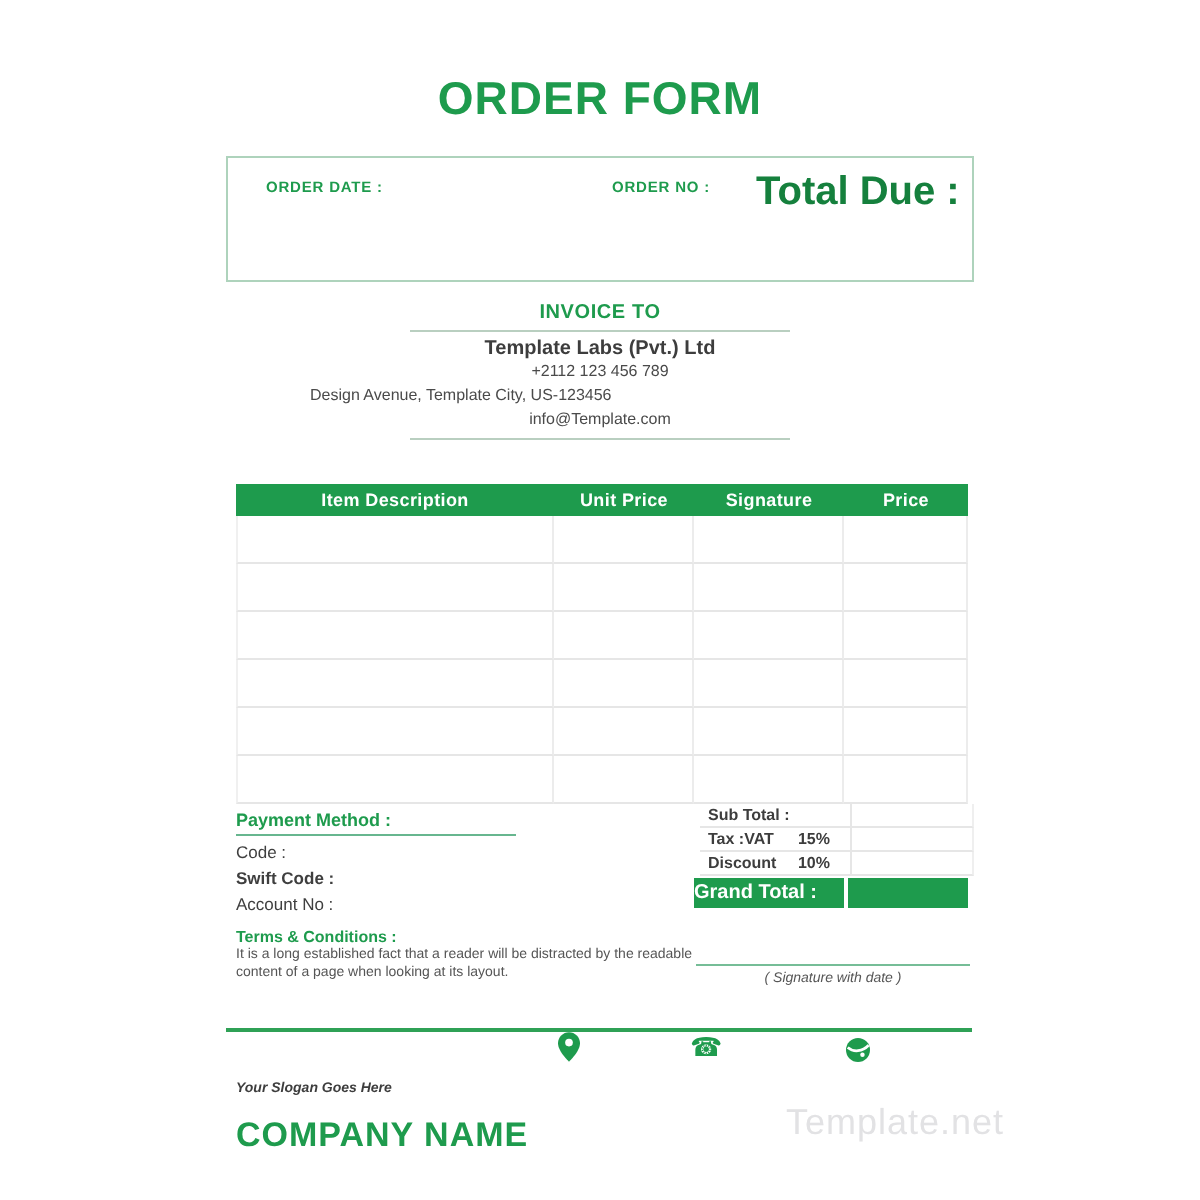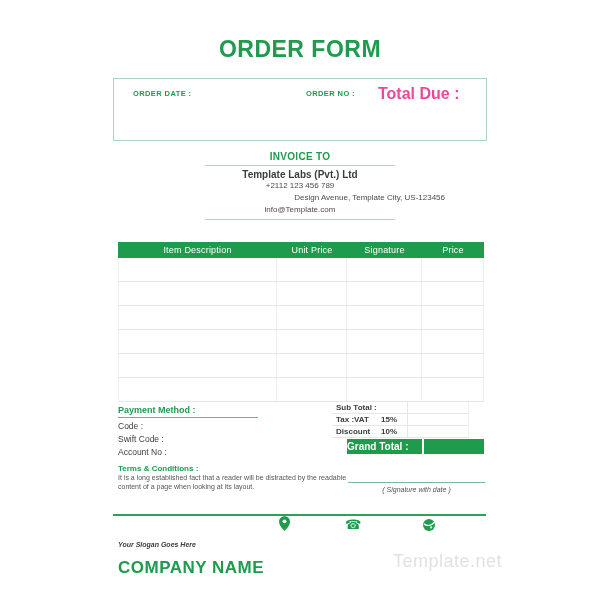--- a/index.html
+++ b/index.html
@@ -7,44 +7,44 @@
     position:relative;width:600px;height:600px;background:#ffffff;
     font-family:"Liberation Sans","DejaVu Sans",sans-serif;color:#3d3d3d;overflow:hidden;
   }
   .abs{position:absolute;}
   
   .page-title{left:0;top:36px;width:600px;text-align:center;font-size:23px;font-weight:700;color:#1e9b4d;letter-spacing:.5px;}
   
   .order-box{left:113px;top:78px;width:372px;height:61px;border:1px solid #aed3bc;background:#fff;}
   .order-date{left:133px;top:89px;font-size:7.5px;font-weight:700;color:#1e9b4d;letter-spacing:.4px;}
   .order-no{left:261px;top:89px;font-size:7.5px;font-weight:700;color:#1e9b4d;letter-spacing:.4px;margin-left:45px;}
-  .total-due{left:378px;top:85px;font-size:16px;font-weight:700;color:#ec4899;}
+  .total-due{left:378px;top:85px;font-size:20px;font-weight:700;color:#15803d;}
   
   .inv-head{left:205px;top:151px;width:190px;text-align:center;font-size:10px;font-weight:700;color:#1e9b4d;letter-spacing:.3px;}
   .inv-line1{left:205px;top:165px;width:190px;height:0;border-top:1px solid #b9cfc0;}
   .inv-company{left:155px;top:169px;width:290px;text-align:center;font-size:10px;font-weight:700;color:#3d3d3d;}
   .inv-phone{left:155px;top:181px;width:290px;text-align:center;font-size:8px;color:#4a4a4a;}
-  .inv-address{left:155px;top:193px;width:290px;text-align:right;font-size:8px;color:#4a4a4a;}
+  .inv-address{left:155px;top:193px;width:290px;text-align:left;font-size:8px;color:#4a4a4a;}
   .inv-email{left:155px;top:205px;width:290px;text-align:center;font-size:8px;color:#4a4a4a;}
   .inv-line2{left:205px;top:219px;width:190px;height:0;border-top:1px solid #b9cfc0;}
   
   .items-table{left:118px;top:242px;width:366px;}
   .thead{display:grid;grid-template-columns:159px 70px 75px 62px;background:#1e9b4d;height:16px;}
-  .thead .th{color:#fff;font-size:9px;font-weight:400;text-align:center;line-height:16px;letter-spacing:.2px;}
+  .thead .th{color:#fff;font-size:9px;font-weight:700;text-align:center;line-height:16px;letter-spacing:.2px;}
   .trow{display:grid;grid-template-columns:159px 70px 75px 62px;height:24px;}
   .trow .td{border-bottom:1px solid #e6e6e6;border-right:1px solid #ececec;}
   .trow .td:first-child{border-left:1px solid #f0f0f0;}
   
   .pay-head{left:118px;top:405px;font-size:9px;font-weight:700;color:#1e9b4d;}
   .pay-underline{left:118px;top:417px;width:140px;height:0;border-top:1px solid #67b68f;}
   .pay-bank{left:118px;top:421px;font-size:8.5px;color:#3f3f3f;}
-  .pay-swift{left:118px;top:434px;font-size:8.5px;color:#3f3f3f;}
+  .pay-swift{left:118px;top:434px;font-size:8.5px;color:#3f3f3f;font-weight:bold;}
   .pay-account{left:118px;top:447px;font-size:8.5px;color:#3f3f3f;}
   
-  .totals{left:332px;top:402px;width:137px;}
+  .totals{left:350px;top:402px;width:137px;}
   .trow2{display:grid;grid-template-columns:75px 62px;height:12px;}
   .trow2 .lbl{display:flex;justify-content:space-between;align-items:center;padding:0 10px 0 4px;font-size:8px;font-weight:700;color:#3d3d3d;border-bottom:1px solid #e6e6e6;}
   .trow2 .val{border-bottom:1px solid #e6e6e6;border-left:1px solid #e6e6e6;border-right:1px solid #efefef;}
   .grand{position:absolute;left:347px;top:439px;width:137px;height:15px;display:flex;}
   .grand .g-lbl{width:75px;background:#1e9b4d;color:#fff;font-size:10px;font-weight:700;line-height:15px;padding-left:0;box-sizing:border-box;}
   .grand .g-gap{width:2px;background:#fff;}
   .grand .g-val{flex:1;background:#1e9b4d;}
   
   .terms-head{left:118px;top:464px;font-size:8px;font-weight:700;color:#1e9b4d;}
   .terms-body{left:118px;top:474px;width:242px;font-size:7px;line-height:8.5px;color:#555555;}

